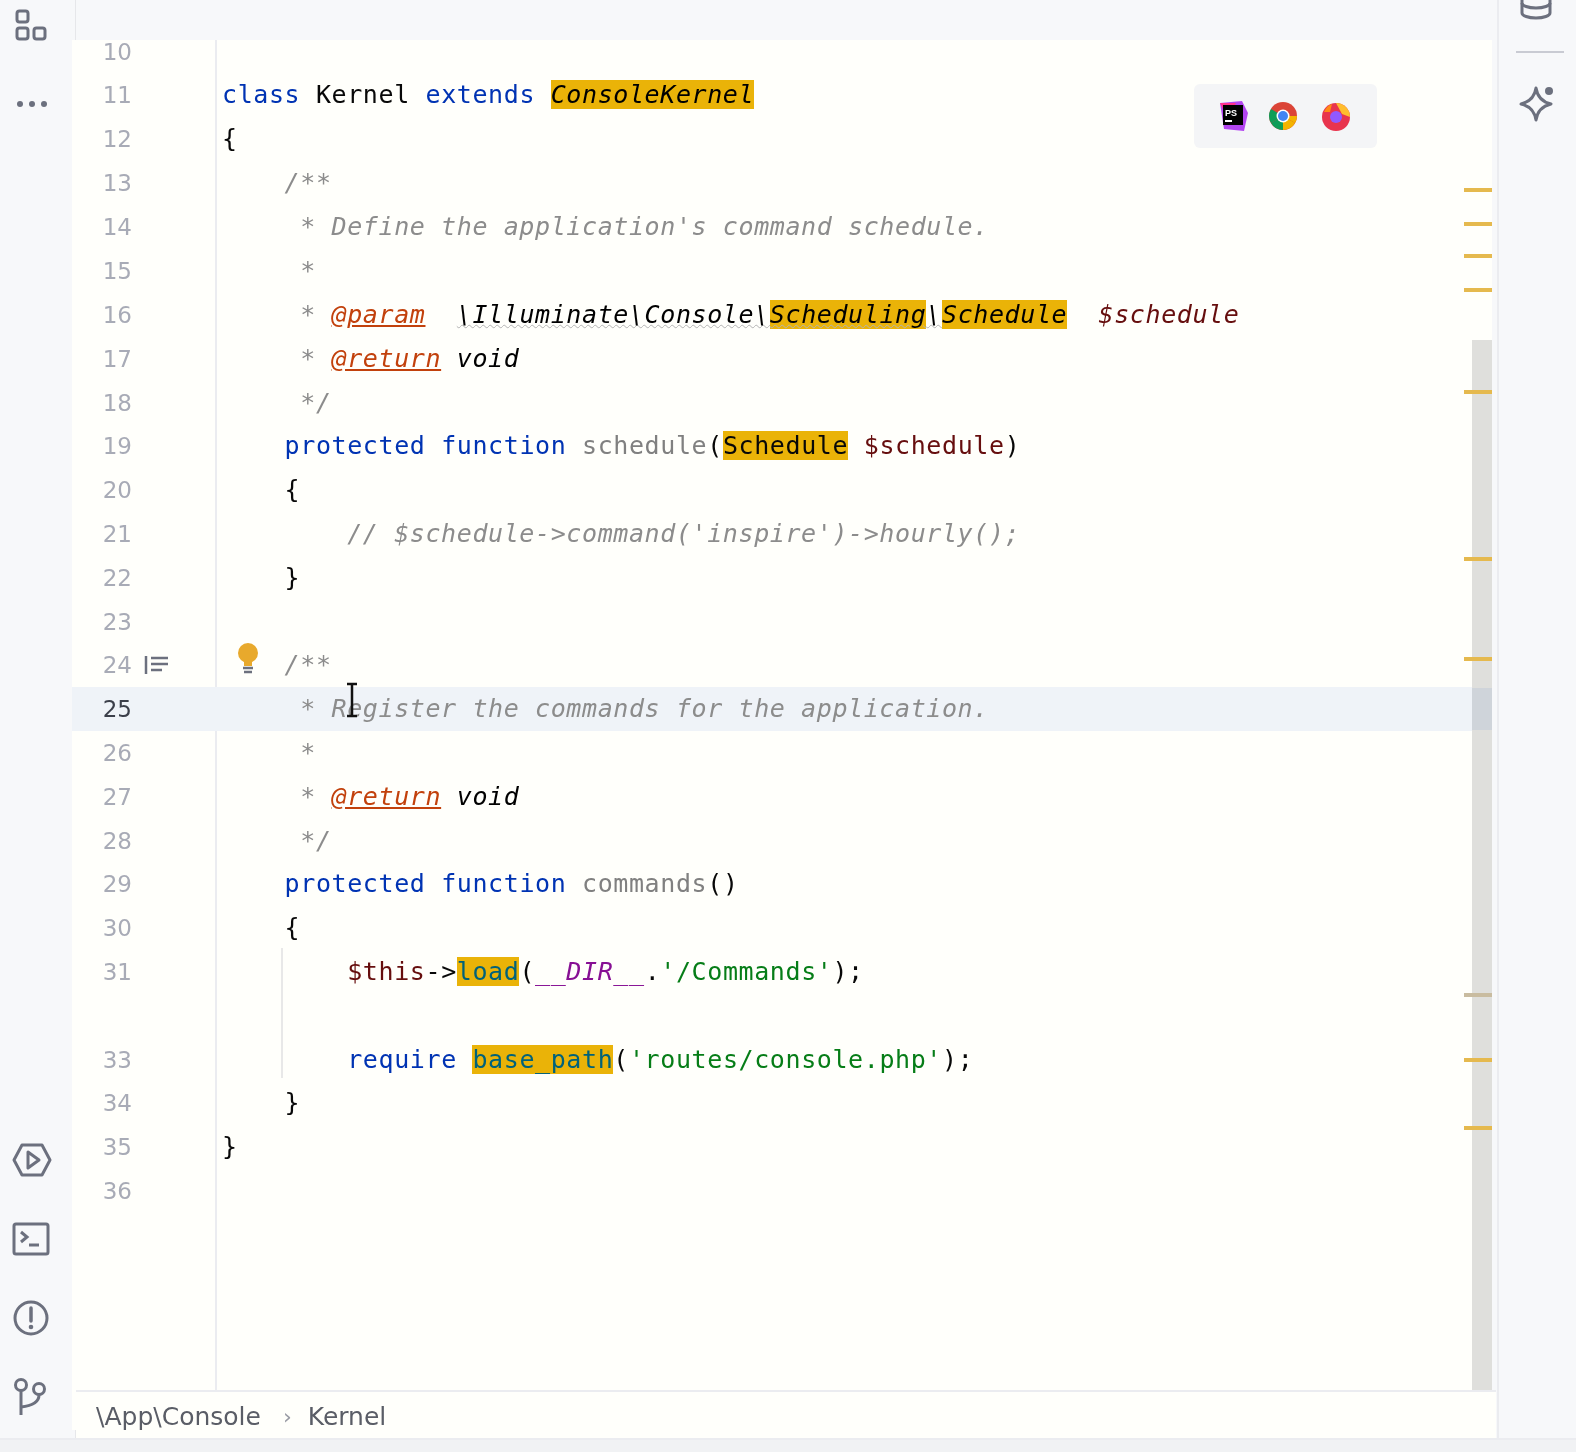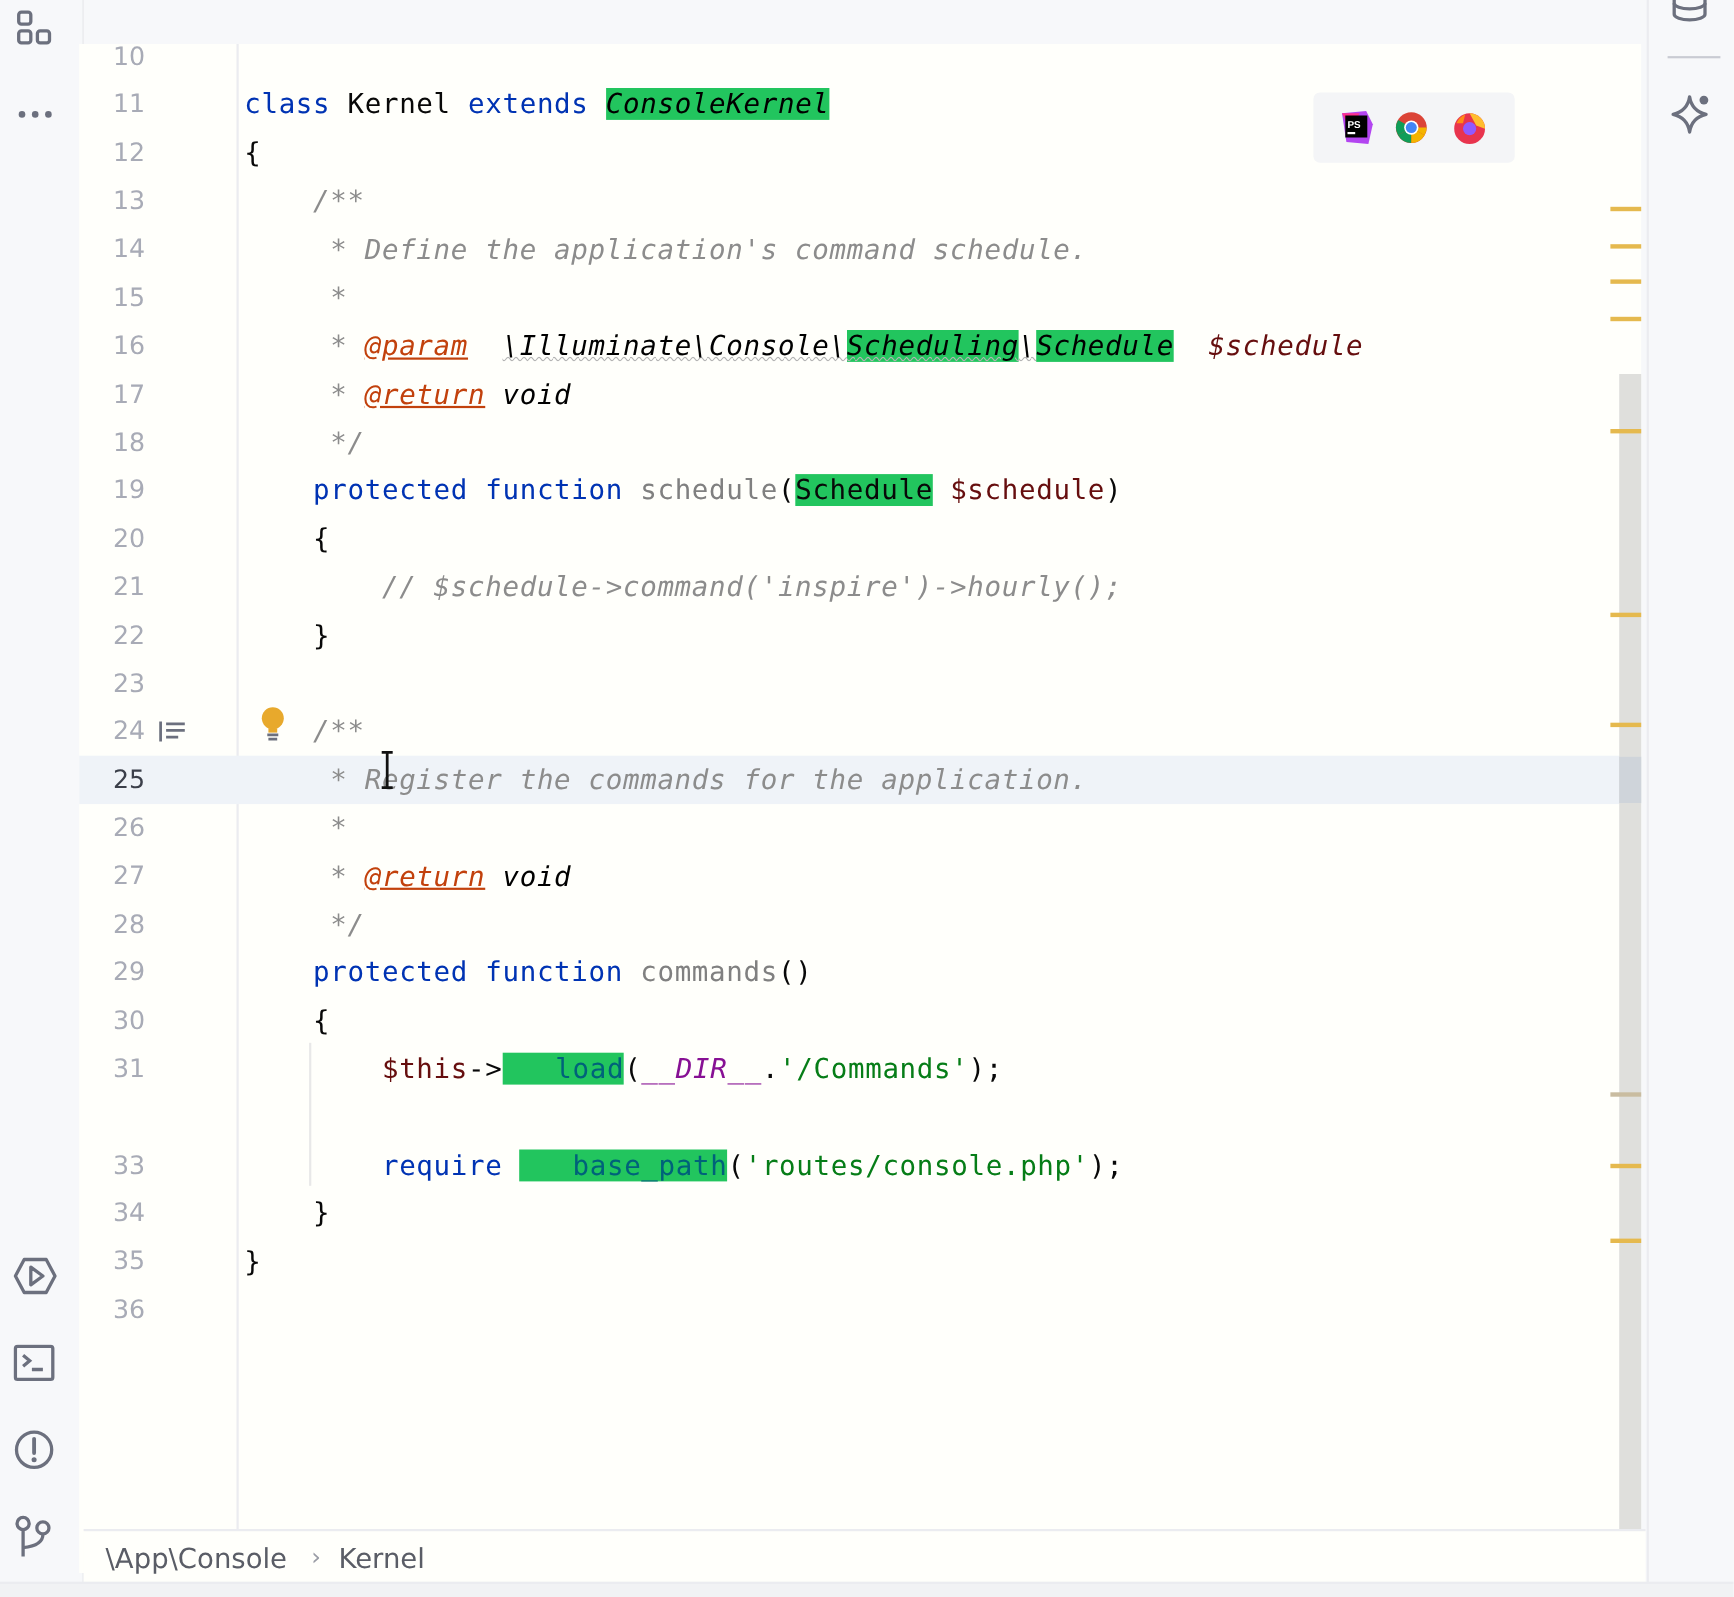--- a/index.html
+++ b/index.html
@@ -13,24 +13,24 @@
   .lnum{position:absolute;left:0;width:60px;text-align:right;font-size:23px;color:#a8abb6;line-height:44px;font-family:"DejaVu Sans","Liberation Sans",sans-serif;}
   .line.current .lnum{color:#3b3f4a;}
   .code{position:absolute;left:150px;white-space:pre;font-size:25px;line-height:44px;color:#080808;letter-spacing:0.6px;}
   .kw{color:#0033b3;}
   .cm{color:#8c8c8c;font-style:italic;}
   .tag{color:#c2410c;font-style:italic;text-decoration:underline;}
   .ty{color:#000;font-style:italic;}
   .var{color:#660e0e;}
   .vari{color:#660e0e;font-style:italic;}
   .fn{color:#808080;}
-  .fncall{color:#00627a;padding-left:48px;}
+  .fncall{color:#00627a;}
   .str{color:#067d17;}
   .const{color:#871094;font-style:italic;}
-  .hl{background:#22c55e;}
+  .hl{background:#eab308;}
   .wavy{text-decoration:underline wavy #b3b3b3;text-decoration-thickness:1px;}
   .icon{position:absolute;display:flex;align-items:center;justify-content:flex-start;}
   .browser-pop{position:absolute;left:1198px;top:44px;width:183px;height:64px;background:#f4f5f7;border-radius:6px;}
   .marker{position:absolute;left:1392px;width:28px;height:4px;background:#e5b94e;}
   .scroll-track{position:absolute;left:1400px;top:300px;width:20px;height:1090px;background:#dfdfdc;}
   .breadcrumb{position:absolute;left:76px;top:1390px;width:1420px;height:48px;background:#fffffb;border-top:2px solid #ebecf0;font-family:"DejaVu Sans","Liberation Sans",sans-serif;font-size:25px;color:#5a5d66;display:flex;align-items:center;}
   .bottom-strip{position:absolute;left:0;top:1438px;width:1576px;height:14px;background:#f1f2f4;border-top:2px solid #ebecf0;}
 </style>
 </head>
 <body>

